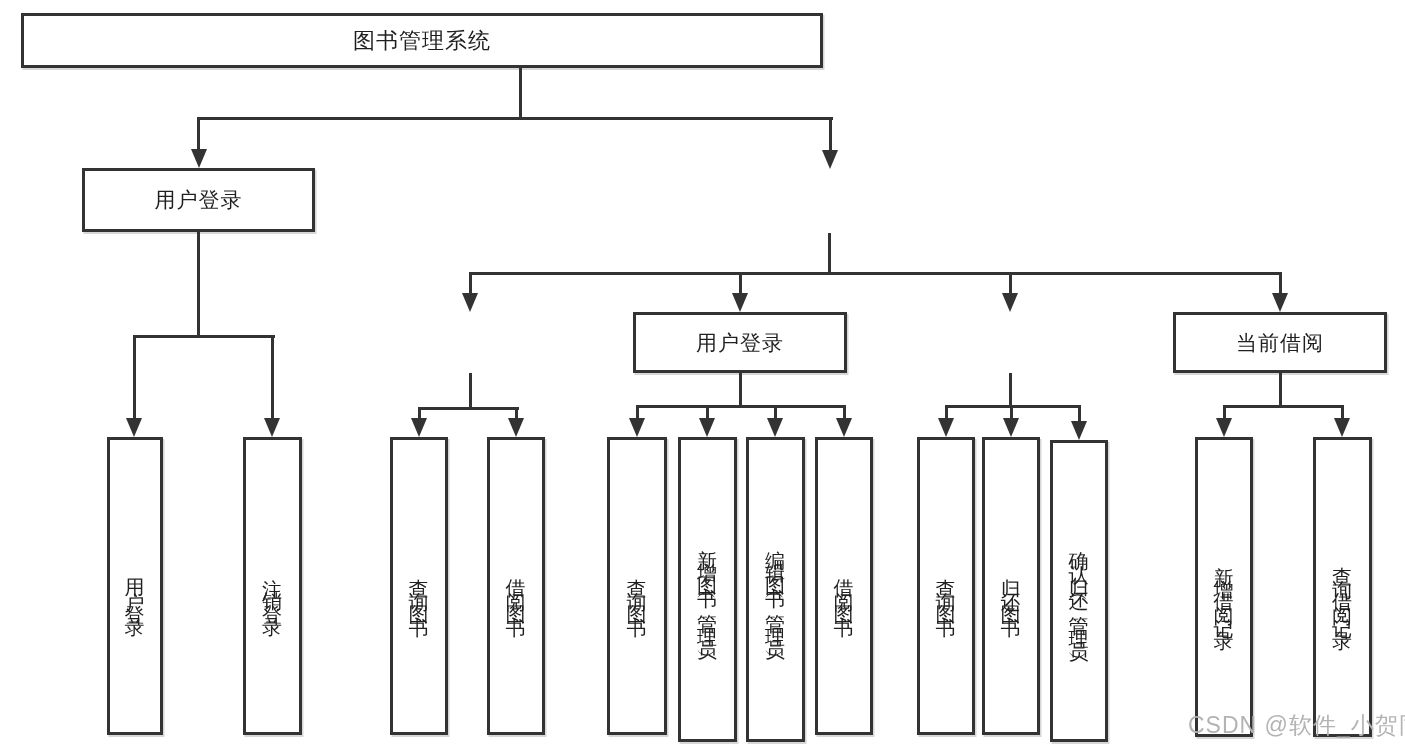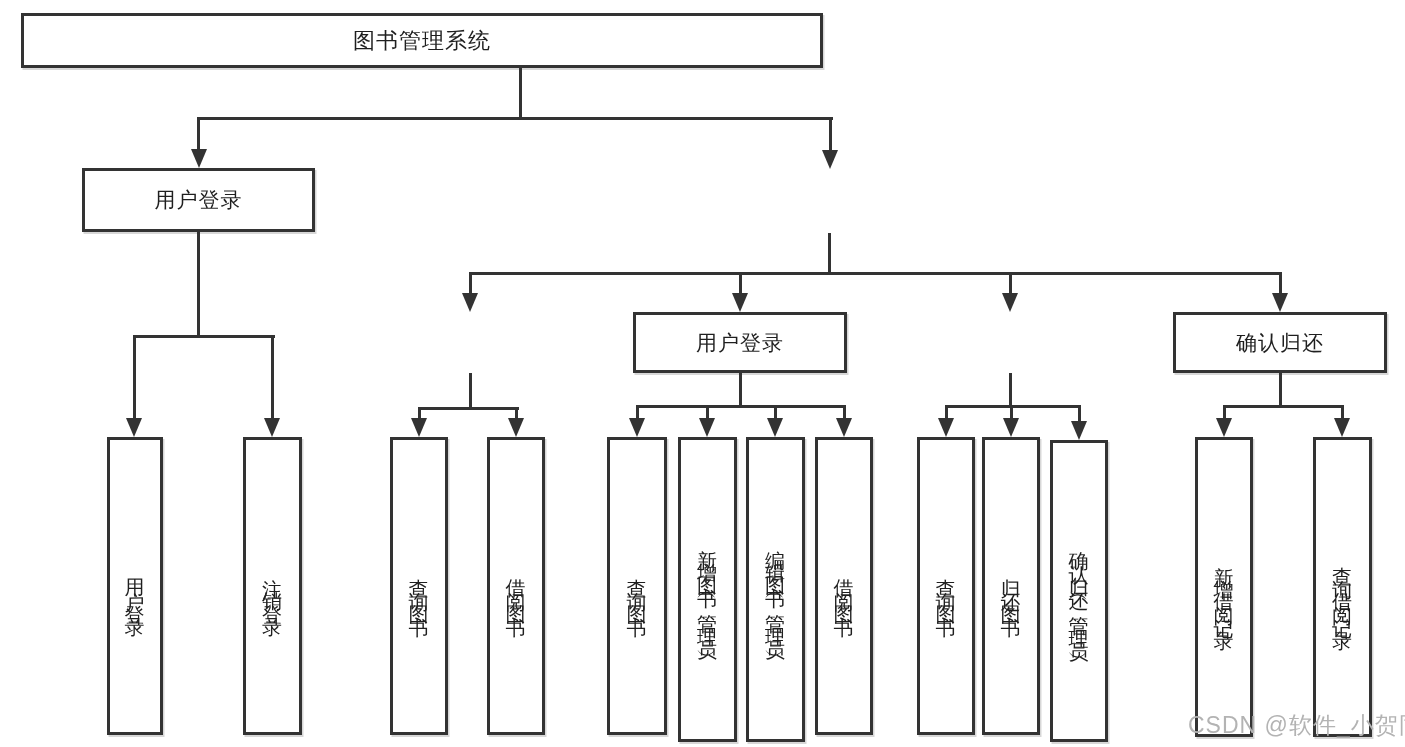--- a/index.html
+++ b/index.html
@@ -84,21 +84,21 @@
   <div class="vline" style="left:469px;top:272px;height:21px;"></div>
   <div class="arrow" style="left:462px;top:293px;"></div>
   <div class="vline" style="left:739px;top:272px;height:21px;"></div>
   <div class="arrow" style="left:732px;top:293px;"></div>
   <div class="vline" style="left:1009px;top:272px;height:21px;"></div>
   <div class="arrow" style="left:1002px;top:293px;"></div>
   <div class="vline" style="left:1279px;top:272px;height:21px;"></div>
   <div class="arrow" style="left:1272px;top:293px;"></div>
 
   <div class="box" style="left:633px;top:312px;width:214px;height:61px;">用户登录</div>
-  <div class="box" style="left:1173px;top:312px;width:214px;height:61px;">确认归还</div>
+  <div class="box" style="left:1173px;top:312px;width:214px;height:61px;">当前借阅</div>
 
   <div class="vline" style="left:469px;top:373px;height:34px;"></div>
   <div class="hline" style="left:418px;top:407px;width:101px;"></div>
   <div class="vline" style="left:418px;top:407px;height:12px;"></div>
   <div class="arrow" style="left:411px;top:418px;"></div>
   <div class="vline" style="left:515px;top:407px;height:12px;"></div>
   <div class="arrow" style="left:508px;top:418px;"></div>
 
   <div class="vline" style="left:739px;top:373px;height:32px;"></div>
   <div class="hline" style="left:636px;top:405px;width:210px;"></div>

